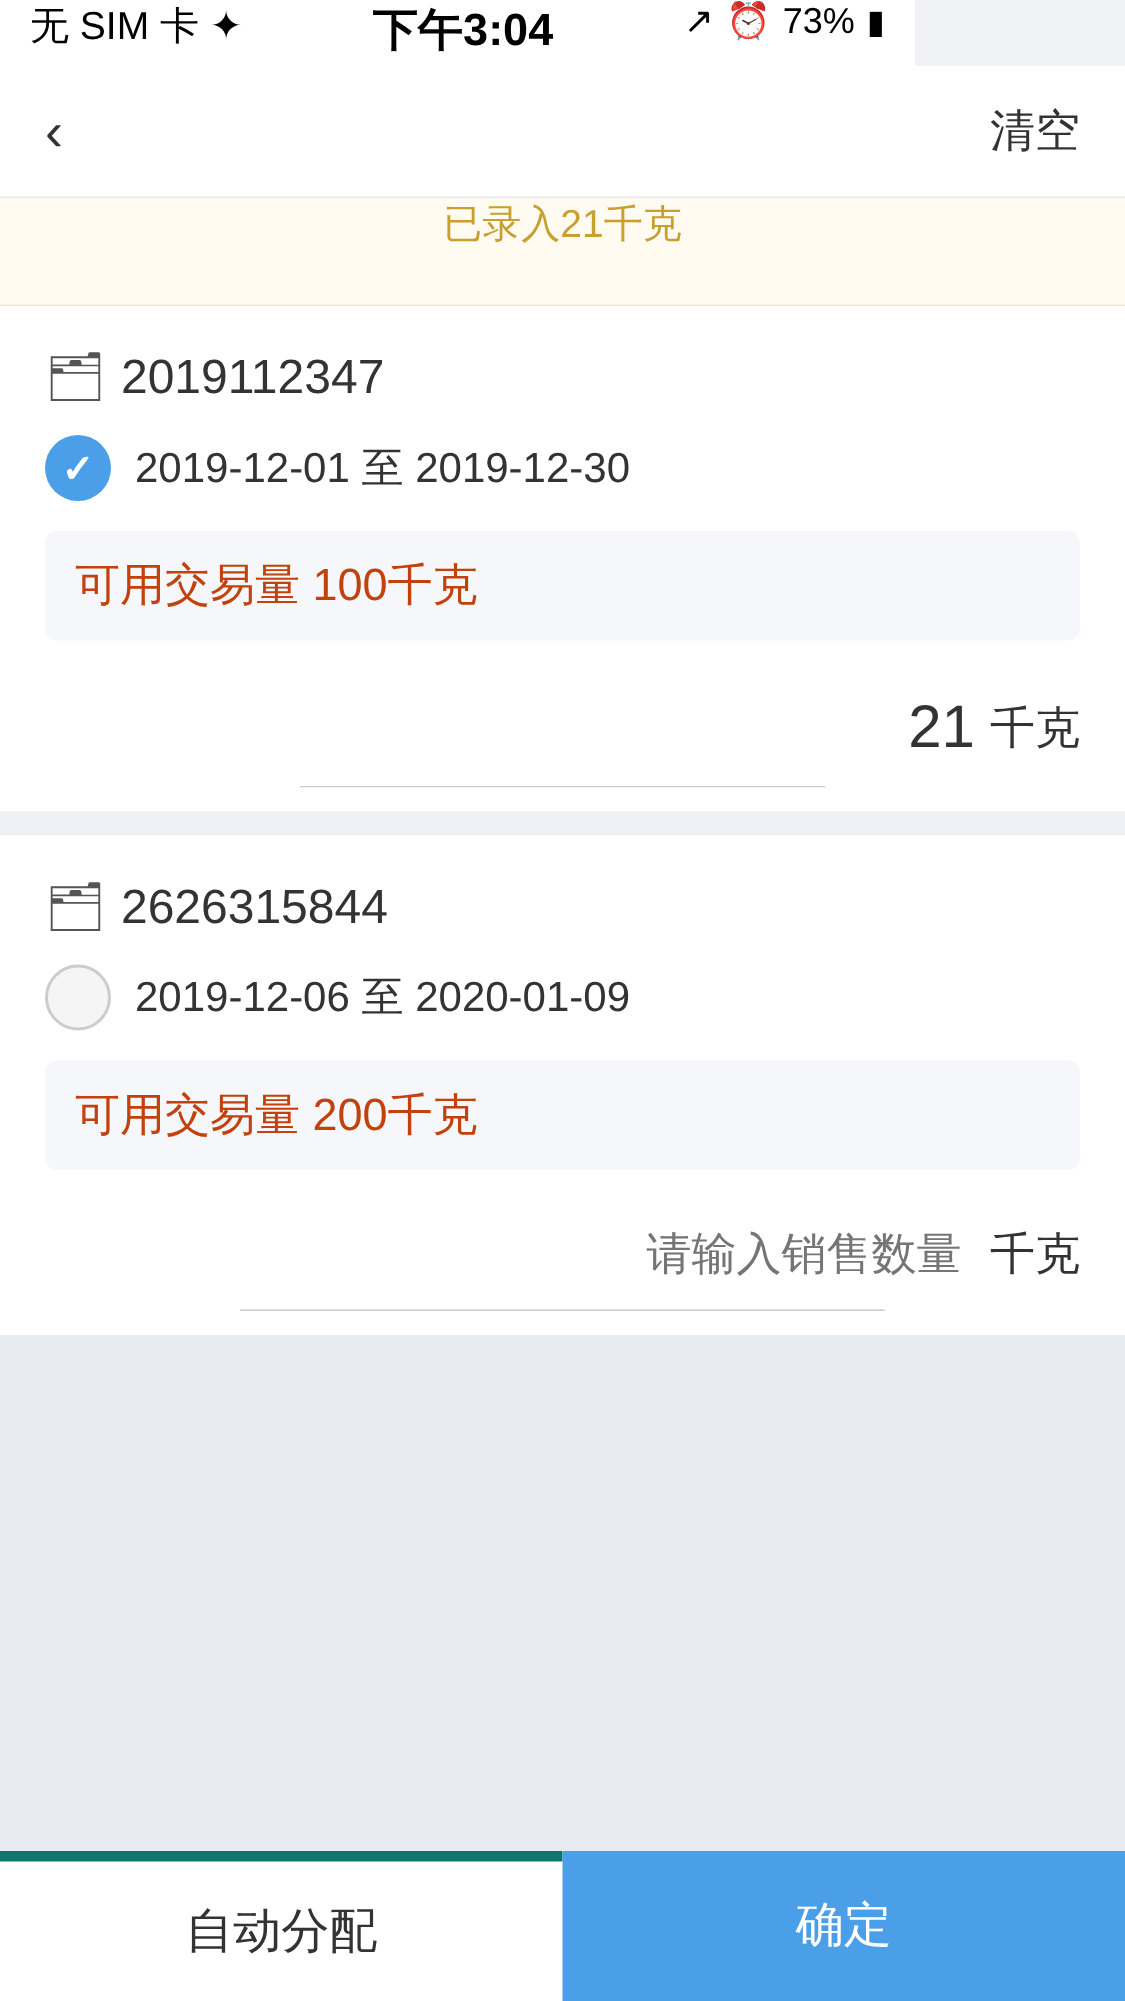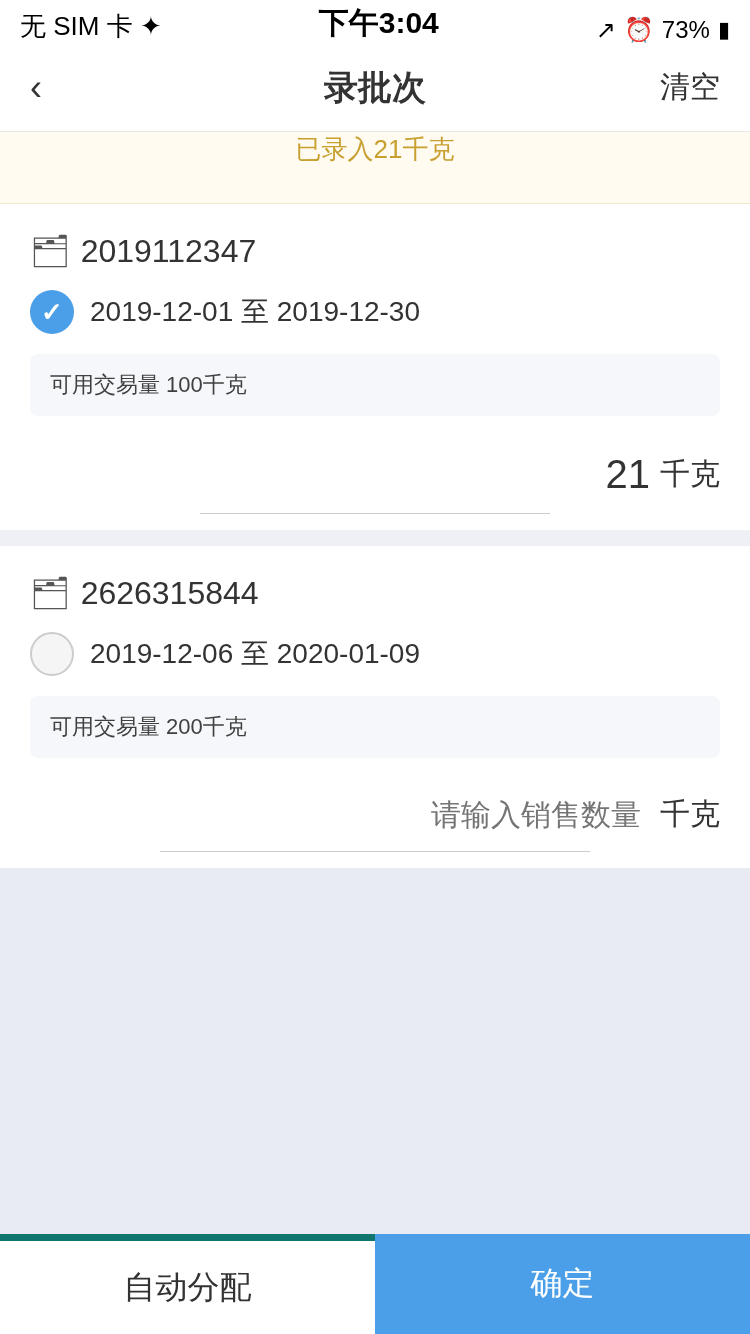--- a/index.html
+++ b/index.html
@@ -7,25 +7,25 @@
     body {
       width: 750px;
       min-height: 1334px;
       font-family: -apple-system, "PingFang SC", "Helvetica Neue", sans-serif;
       background: #f0f2f5;
       overflow-x: hidden;
     }
 
     
     .status-bar {
-      width: 750px;
+      width: 610px;
       height: 44px;
       background: #fff;
       display: flex;
-      align-items: flex-end;
+      align-items: flex-start;
       justify-content: space-between;
       padding: 0 20px;
       font-size: 28px;
     }
     .status-left {
       display: flex;
       align-items: center;
       gap: 8px;
       font-size: 26px;
     }
@@ -149,22 +149,22 @@
     }
     .batch-date {
       font-size: 28px;
       color: #333;
     }
     .batch-available {
       margin: 10px 30px 16px 30px;
       background: #f5f7fa;
       border-radius: 8px;
       padding: 16px 20px;
-      font-size: 22px;
-      color: #404040;
+      font-size: 30px;
+      color: #c2410c;
     }
 
     
     .quantity-row {
       display: flex;
       align-items: center;
       justify-content: flex-end;
       padding: 20px 30px 16px 30px;
       gap: 10px;
       background: #fff;
@@ -279,21 +279,20 @@
   <div class="status-right">
     <span>↗</span>
     <span>⏰</span>
     <span>73%</span>
     <span class="battery-icon">▮</span>
   </div>
 </div>
 
 <div class="nav-bar">
   <span class="nav-back">‹</span>
-  <span class="nav-title">录批次</span>
   <span class="nav-clear">清空</span>
 </div>
 
 <div class="info-banner">
   <span class="info-label">已录入21千克</span>
   <div class="info-divider"></div>
   <span class="info-value">21千克</span>
 </div>
 
 <div class="content-area">

